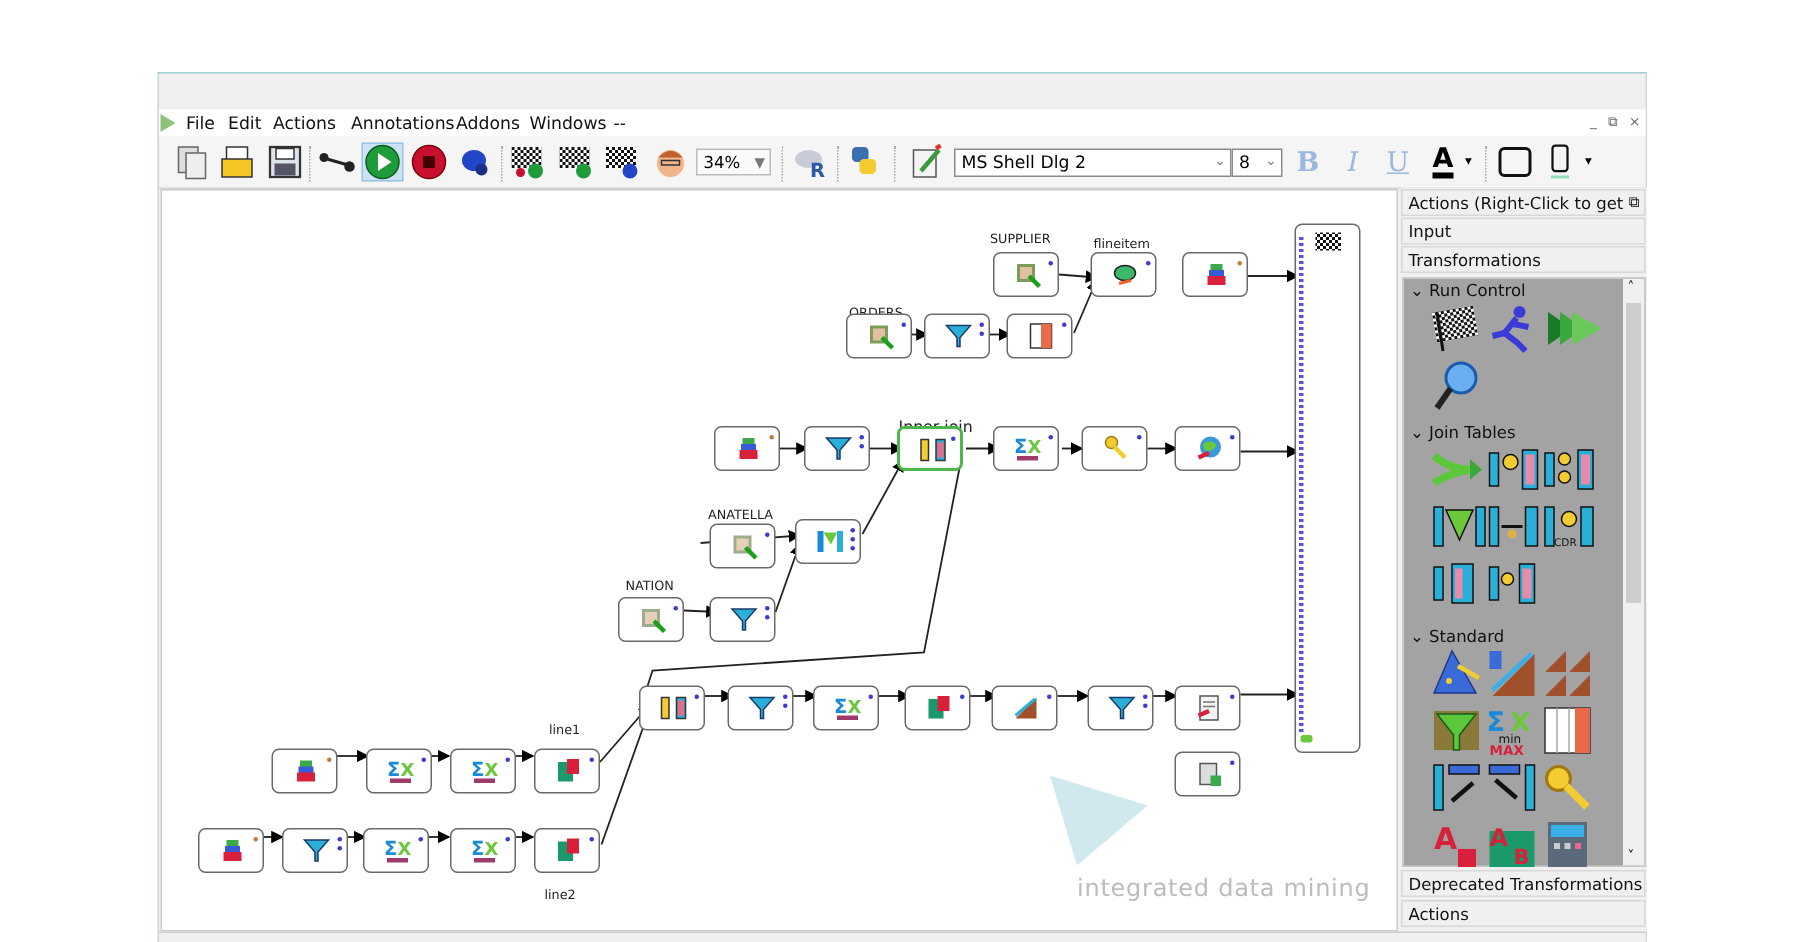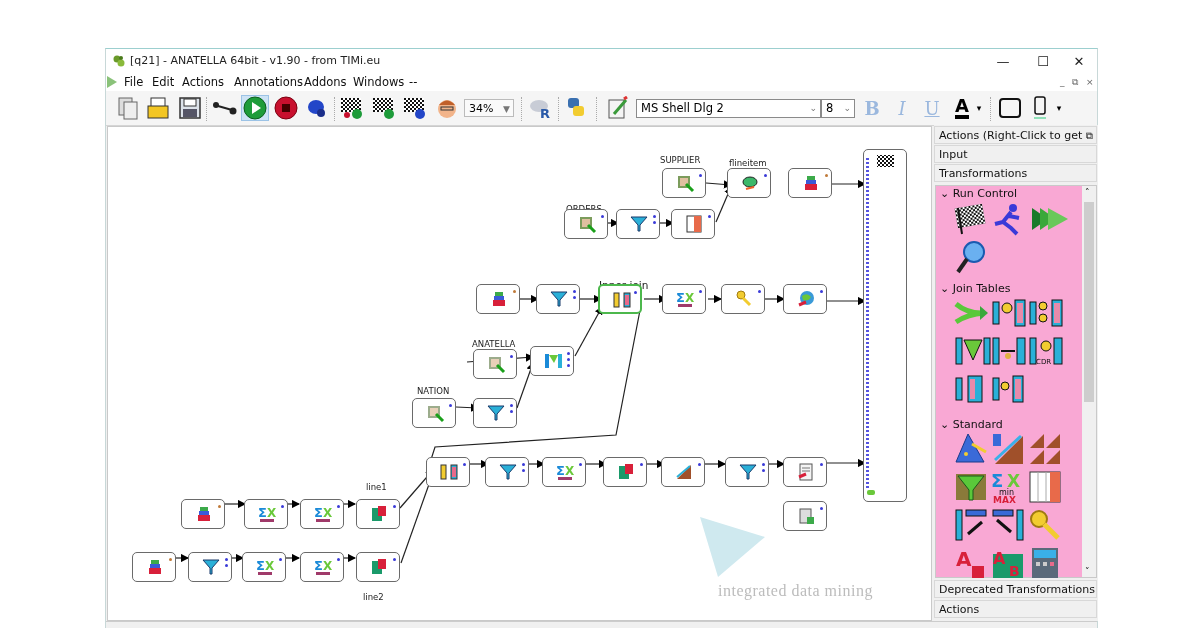--- a/index.html
+++ b/index.html
@@ -24,51 +24,34 @@
   .node{position:absolute;width:44px;height:30px;background:#fff;border:1.5px solid #6a6a6a;border-radius:5px;box-sizing:border-box;}
   .node.sel{border:2px solid #4cb84c;}
   .node .ic{position:absolute;left:12px;top:4px;width:20px;height:20px;}
   .port{position:absolute;width:3px;height:3px;background:#3b3bd8;border-radius:50%;}
   .lbl{position:absolute;font-size:8.5px;color:#222;white-space:nowrap;}
   .lbl.big{font-size:10.5px;}
   .sink{position:absolute;left:755px;top:22px;width:44px;height:353px;background:#fff;border:1.5px solid #6a6a6a;border-radius:5px;box-sizing:border-box;}
   .sink .dots{position:absolute;left:2px;top:8px;width:3px;height:332px;background:repeating-linear-gradient(to bottom,#5454e0 0 2px,transparent 2px 4px);}
   .panel{position:absolute;left:828px;top:76px;width:164px;height:496px;background:#f0f0f0;}
   .ph{position:absolute;left:0;width:163px;height:18px;background:#f0f0f0;border:1px solid #d8d8d8;box-sizing:border-box;font-size:11px;line-height:17px;padding-left:4px;color:#111;}
-  .pbody{position:absolute;left:1px;top:60px;width:162px;height:393px;background:#f9a8d4;border:1px solid #c9c9c9;box-sizing:border-box;}
+  .pbody{position:absolute;left:1px;top:60px;width:162px;height:393px;background:#a3a3a3;border:1px solid #c9c9c9;box-sizing:border-box;}
   .sect{position:absolute;left:4px;font-size:11px;color:#111;}
   .pic{position:absolute;width:34px;height:34px;}
   .vscroll{position:absolute;right:0;top:0;width:14px;height:100%;background:#f0f0f0;}
   .vthumb{position:absolute;left:2px;top:16px;width:10px;height:200px;background:#cdcdcd;}
   .statusbar{position:absolute;left:0;top:572px;width:100%;height:8px;background:#f0f0f0;border-top:1px solid #ccc;}
-  .wm-text{position:absolute;left:612px;top:537px;font-size:16px;color:#bcbcbc;letter-spacing:0.5px;font-family:Liberation Serif, serif;}
+  .wm-text{position:absolute;left:612px;top:537px;font-size:16px;color:#bcbcbc;letter-spacing:0.5px;}
   .wm-timi{position:absolute;left:700px;top:470px;font-size:76px;font-weight:300;color:#cfe9ef;letter-spacing:2px;font-family:"DejaVu Sans",sans-serif;}
 </style>
 </head>
 <body>
 
 <div class="win">
 
-  <div class="titlebar">
-    <svg class="appicon" viewBox="0 0 14 14">
-        <circle cx="5" cy="5" r="3.5" fill="#6a9a2a"></circle>
-        <circle cx="9" cy="9" r="3.5" fill="#8aba3a"></circle>
-        <circle cx="9" cy="4" r="2" fill="#4a7a1a"></circle>
-      </svg>
-    <span class="title">[q21] - ANATELLA 64bit - v1.90 - from TIMi.eu</span>
-    <div class="wctl" style="left:880px">
-        <span>—</span>
-      </div>
-    <div class="wctl" style="left:920px">
-        <span>☐</span>
-      </div>
-    <div class="wctl" style="left:956px">
-        <span>✕</span>
-      </div>
-  </div>
 
   <div class="menubar">
     <div class="play"></div>
     <span class="mi" style="left:18px">File</span>
     <span class="mi" style="left:46px">Edit</span>
     <span class="mi" style="left:76px">Actions</span>
     <span class="mi" style="left:128px">Annotations</span>
     <span class="mi" style="left:198px">Addons</span>
     <span class="mi" style="left:247px">Windows</span>
     <span class="mi" style="left:303px">--</span>

